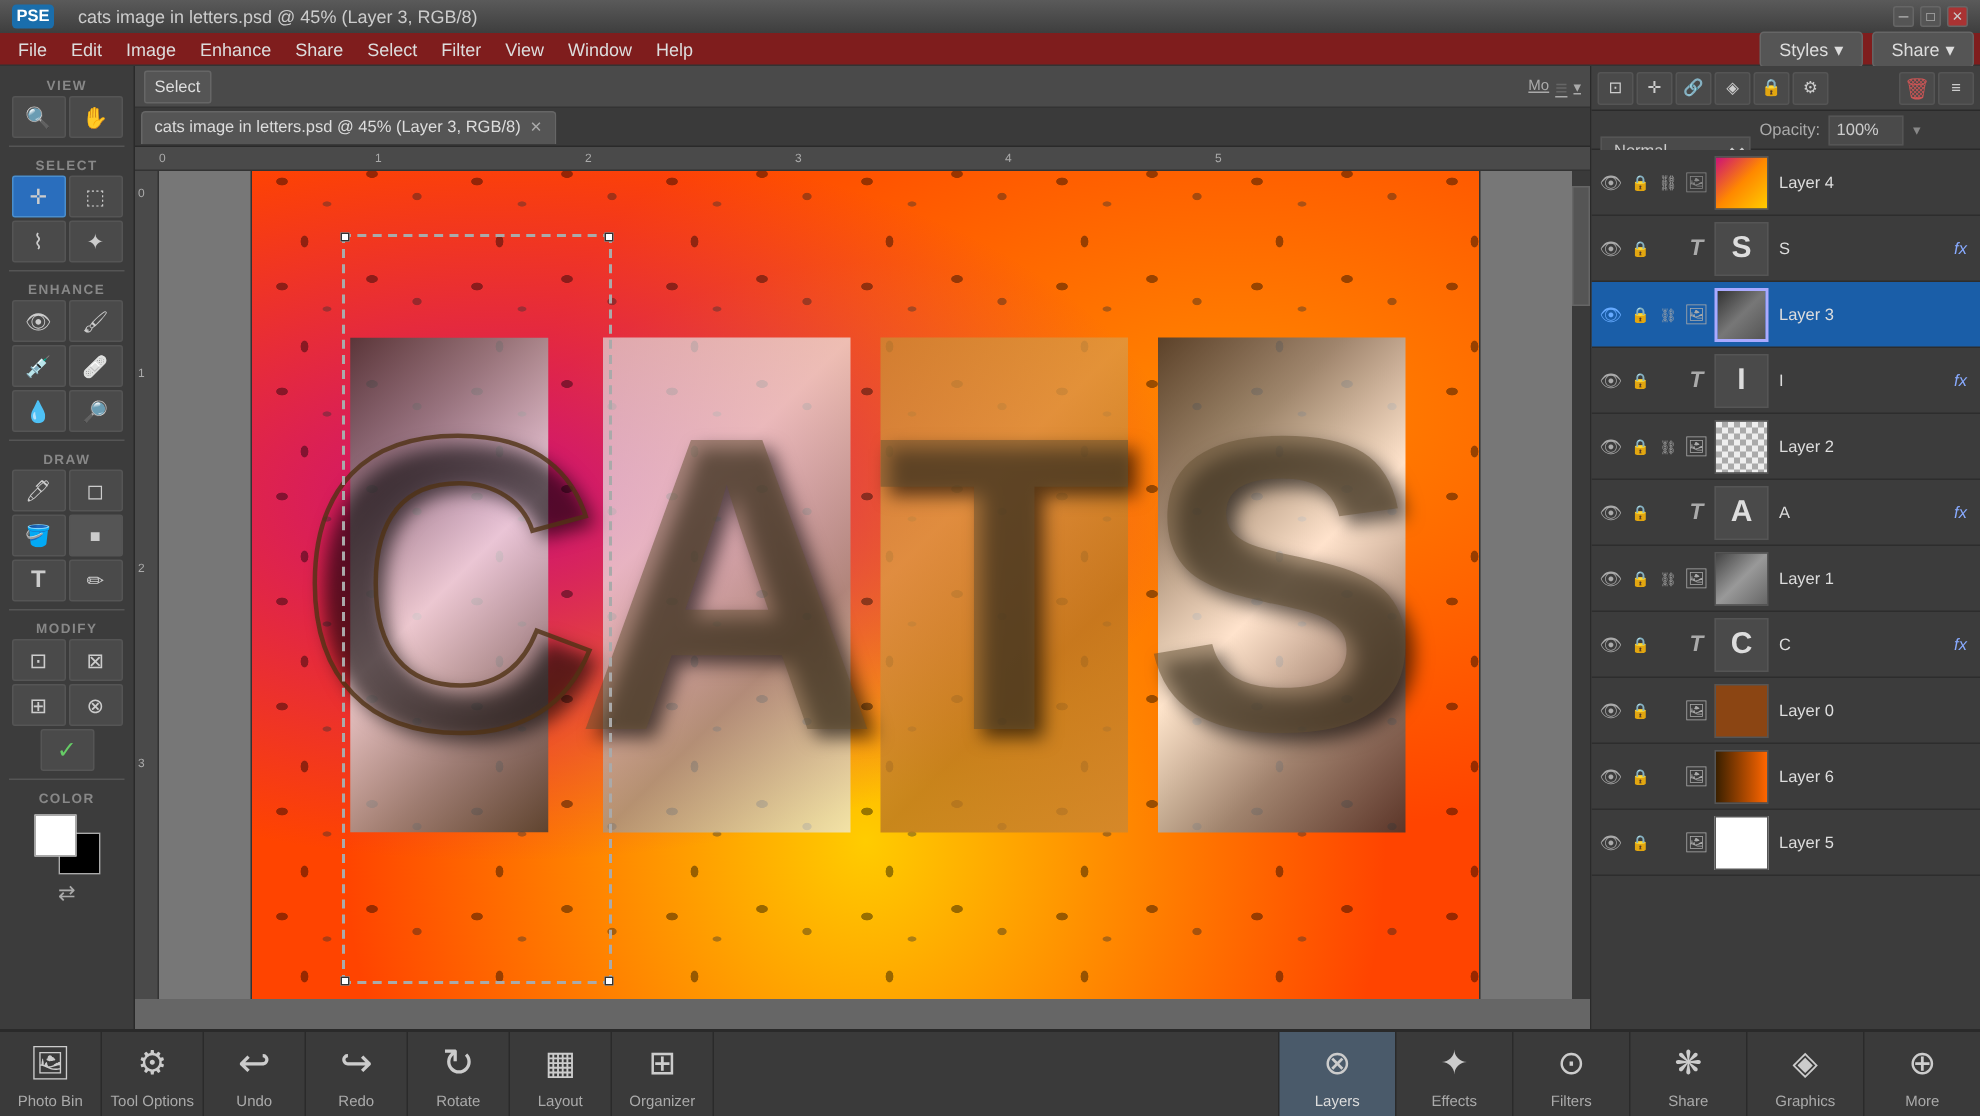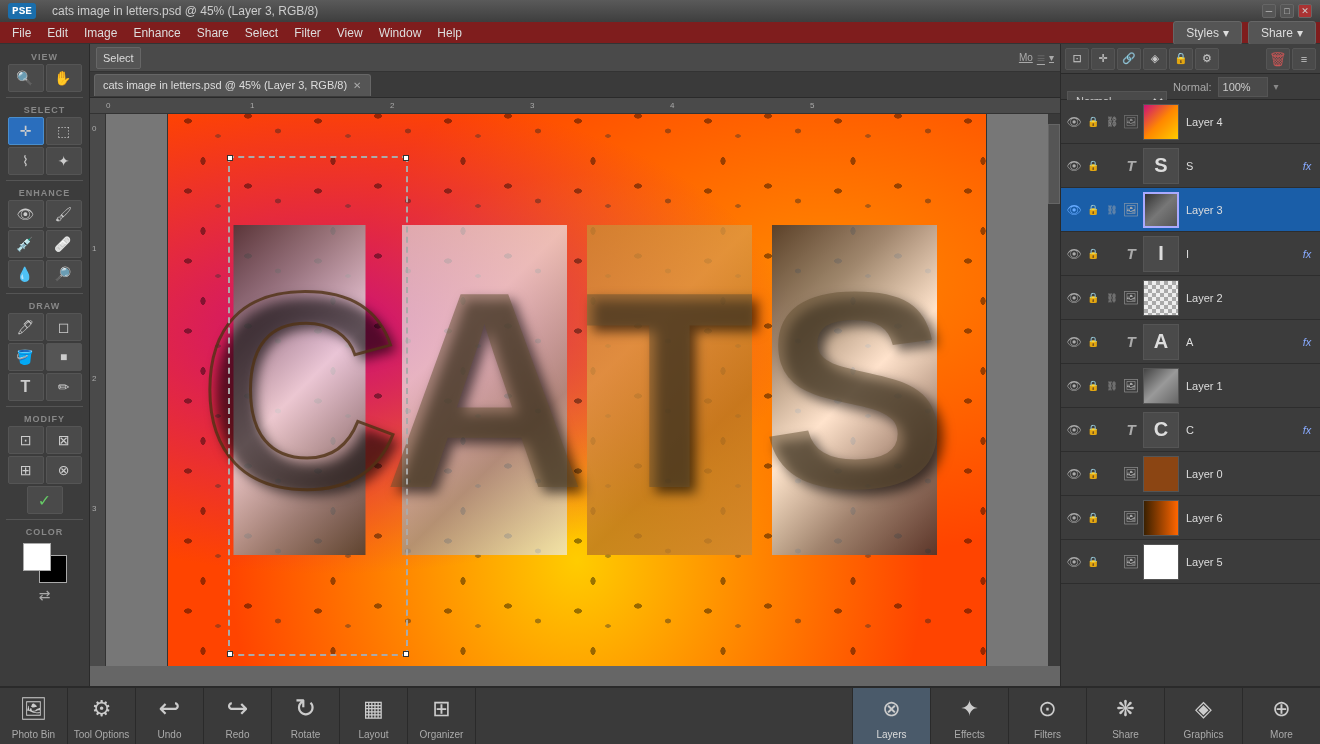--- a/index.html
+++ b/index.html
@@ -4,21 +4,21 @@
   <style>
     * { box-sizing: border-box; margin: 0; padding: 0; }
     body { width: 1320px; height: 744px; overflow: hidden; font-family: Arial, sans-serif; font-size: 12px; background: #3c3c3c; color: #ccc; user-select: none; }
 
     
     #titlebar { height: 22px; background: linear-gradient(to bottom, #5a5a5a, #3e3e3e); display: flex; align-items: center; padding: 0 8px; justify-content: space-between; }
     .titlebar-btn { width: 14px; height: 14px; border-radius: 2px; border: 1px solid #666; background: #555; display: flex; align-items: center; justify-content: center; font-size: 9px; color: #ccc; cursor: pointer; }
 
     
     #menubar { height: 22px; background: #7f1d1d; display: flex; align-items: center; padding: 0 4px; border-bottom: 1px solid #333; }
-    .menu-logo { width: 28px; height: 16px; background: #1a6eac; border-radius: 3px; display: flex; align-items: center; justify-content: center; margin-right: 8px; font-family: Liberation Mono, monospace; }
+    .menu-logo { width: 28px; height: 16px; background: #1a6eac; border-radius: 3px; display: flex; align-items: center; justify-content: center; margin-right: 8px; }
     .menu-logo span { color: white; font-size: 11px; font-weight: bold; }
     .menu-item { padding: 2px 8px; font-size: 12px; color: #ddd; cursor: pointer; border-radius: 2px; }
 
     
     #main { display: flex; height: calc(744px - 22px - 22px - 58px); }
 
     
     #left-toolbar { width: 90px; background: #3c3c3c; border-right: 1px solid #2a2a2a; display: flex; flex-direction: column; padding: 4px 2px; }
     .toolbar-section-label { font-size: 9px; color: #888; text-align: center; margin: 4px 0 2px; letter-spacing: 1px; font-weight: bold; }
     .toolbar-row { display: flex; justify-content: center; gap: 2px; margin-bottom: 2px; }
@@ -349,21 +349,21 @@
     </div>
 
     <div id="blend-row">
       <select class="blend-select">
         <option>Normal</option>
         <option>Dissolve</option>
         <option>Multiply</option>
         <option>Screen</option>
         <option>Overlay</option>
       </select>
-      <span class="opacity-label">Normal:</span>
+      <span class="opacity-label">Opacity:</span>
       <input class="opacity-input" type="text" value="100%" style="">
       <span style="font-size:10px;color:#888;">▾</span>
     </div>
 
     <div id="layers-list">
 
       <div class="layer-item">
         <div class="layer-vis-btn">👁</div>
         <div class="layer-lock-btn">🔒</div>
         <div class="layer-chain-btn" style="font-size:10px;color:#aaa;">⛓</div>

